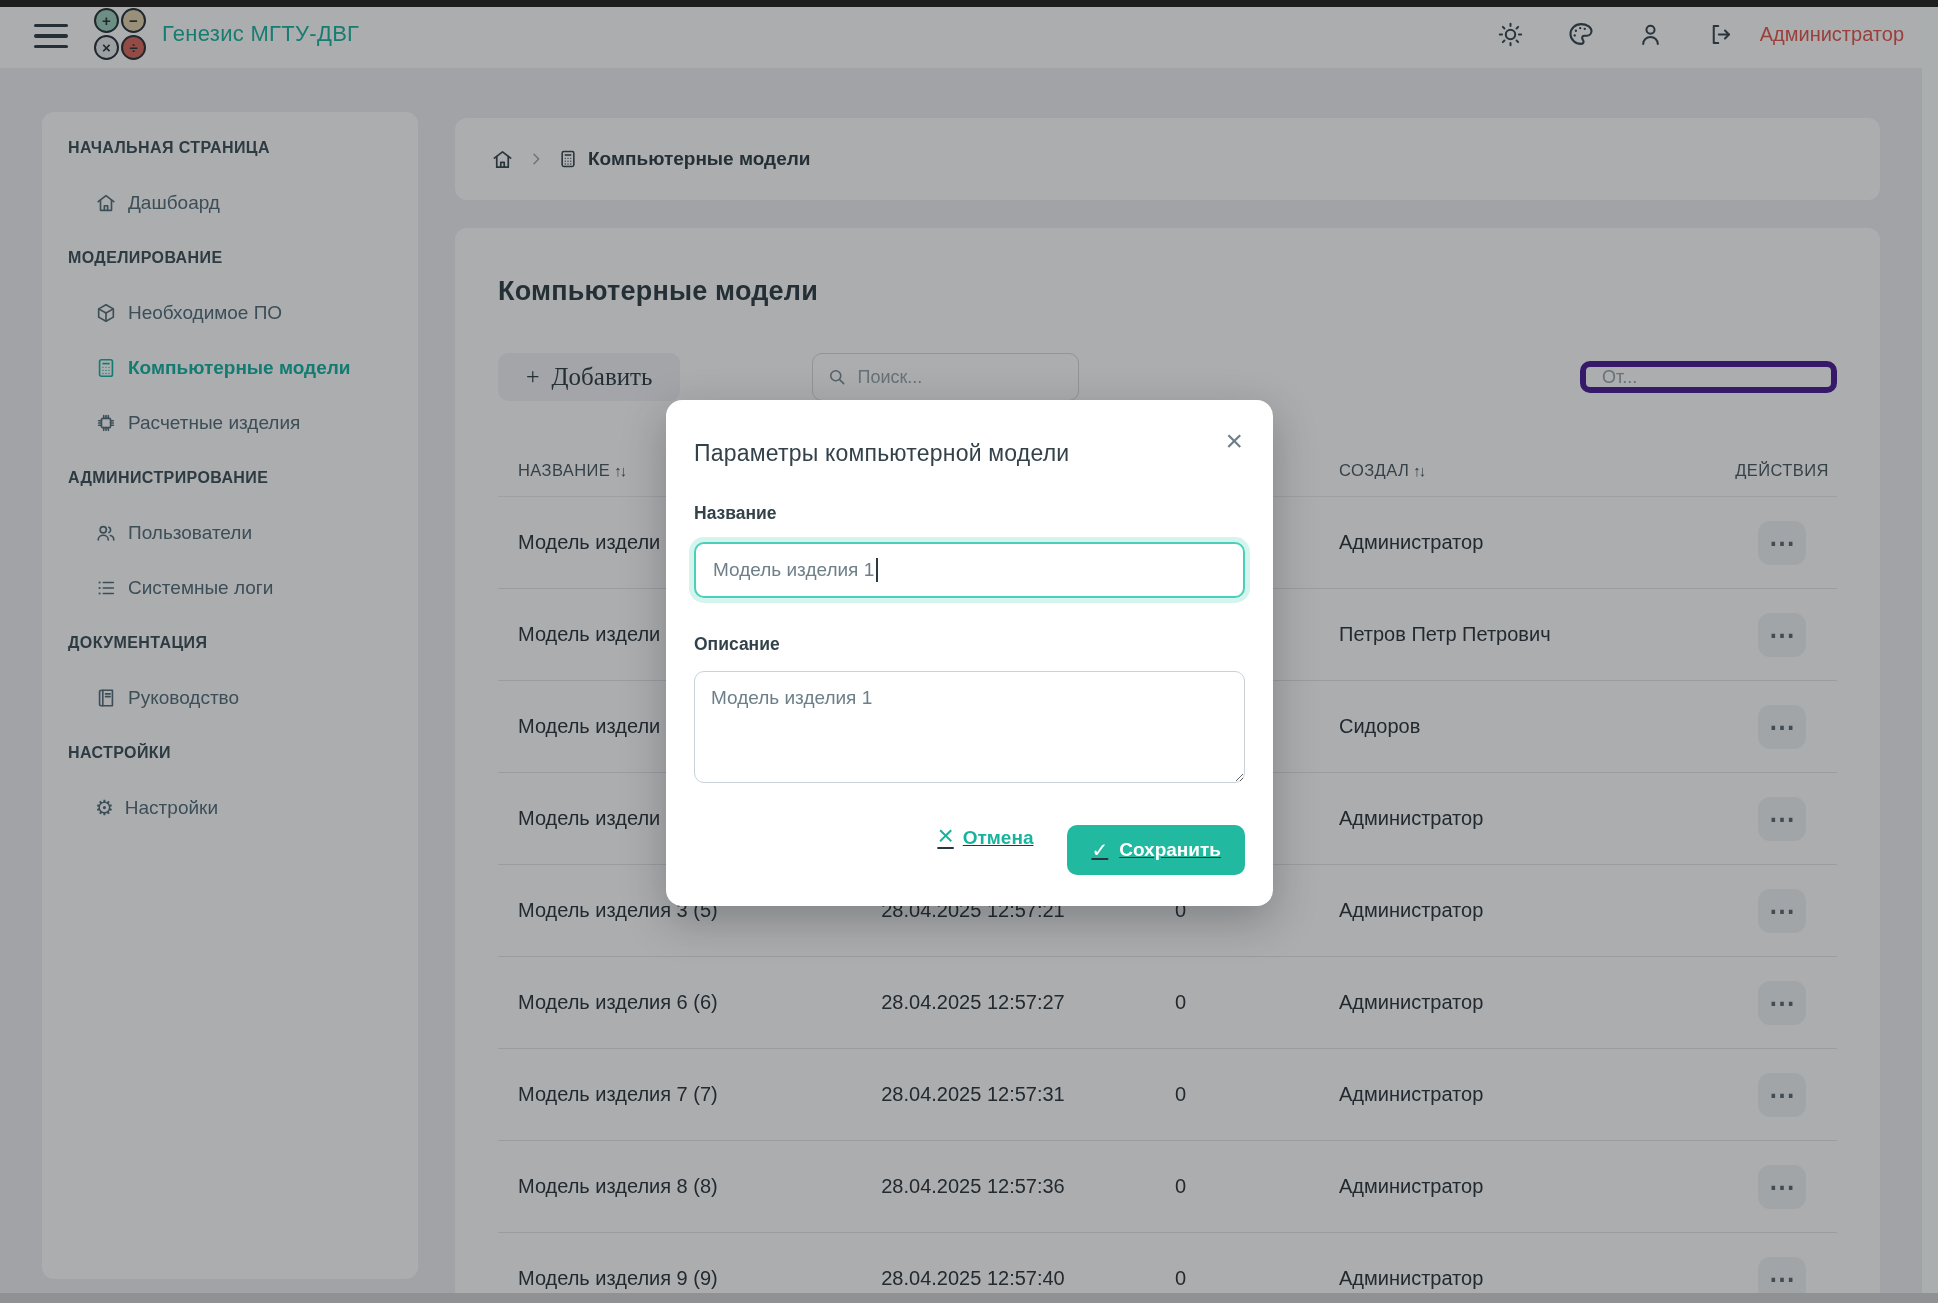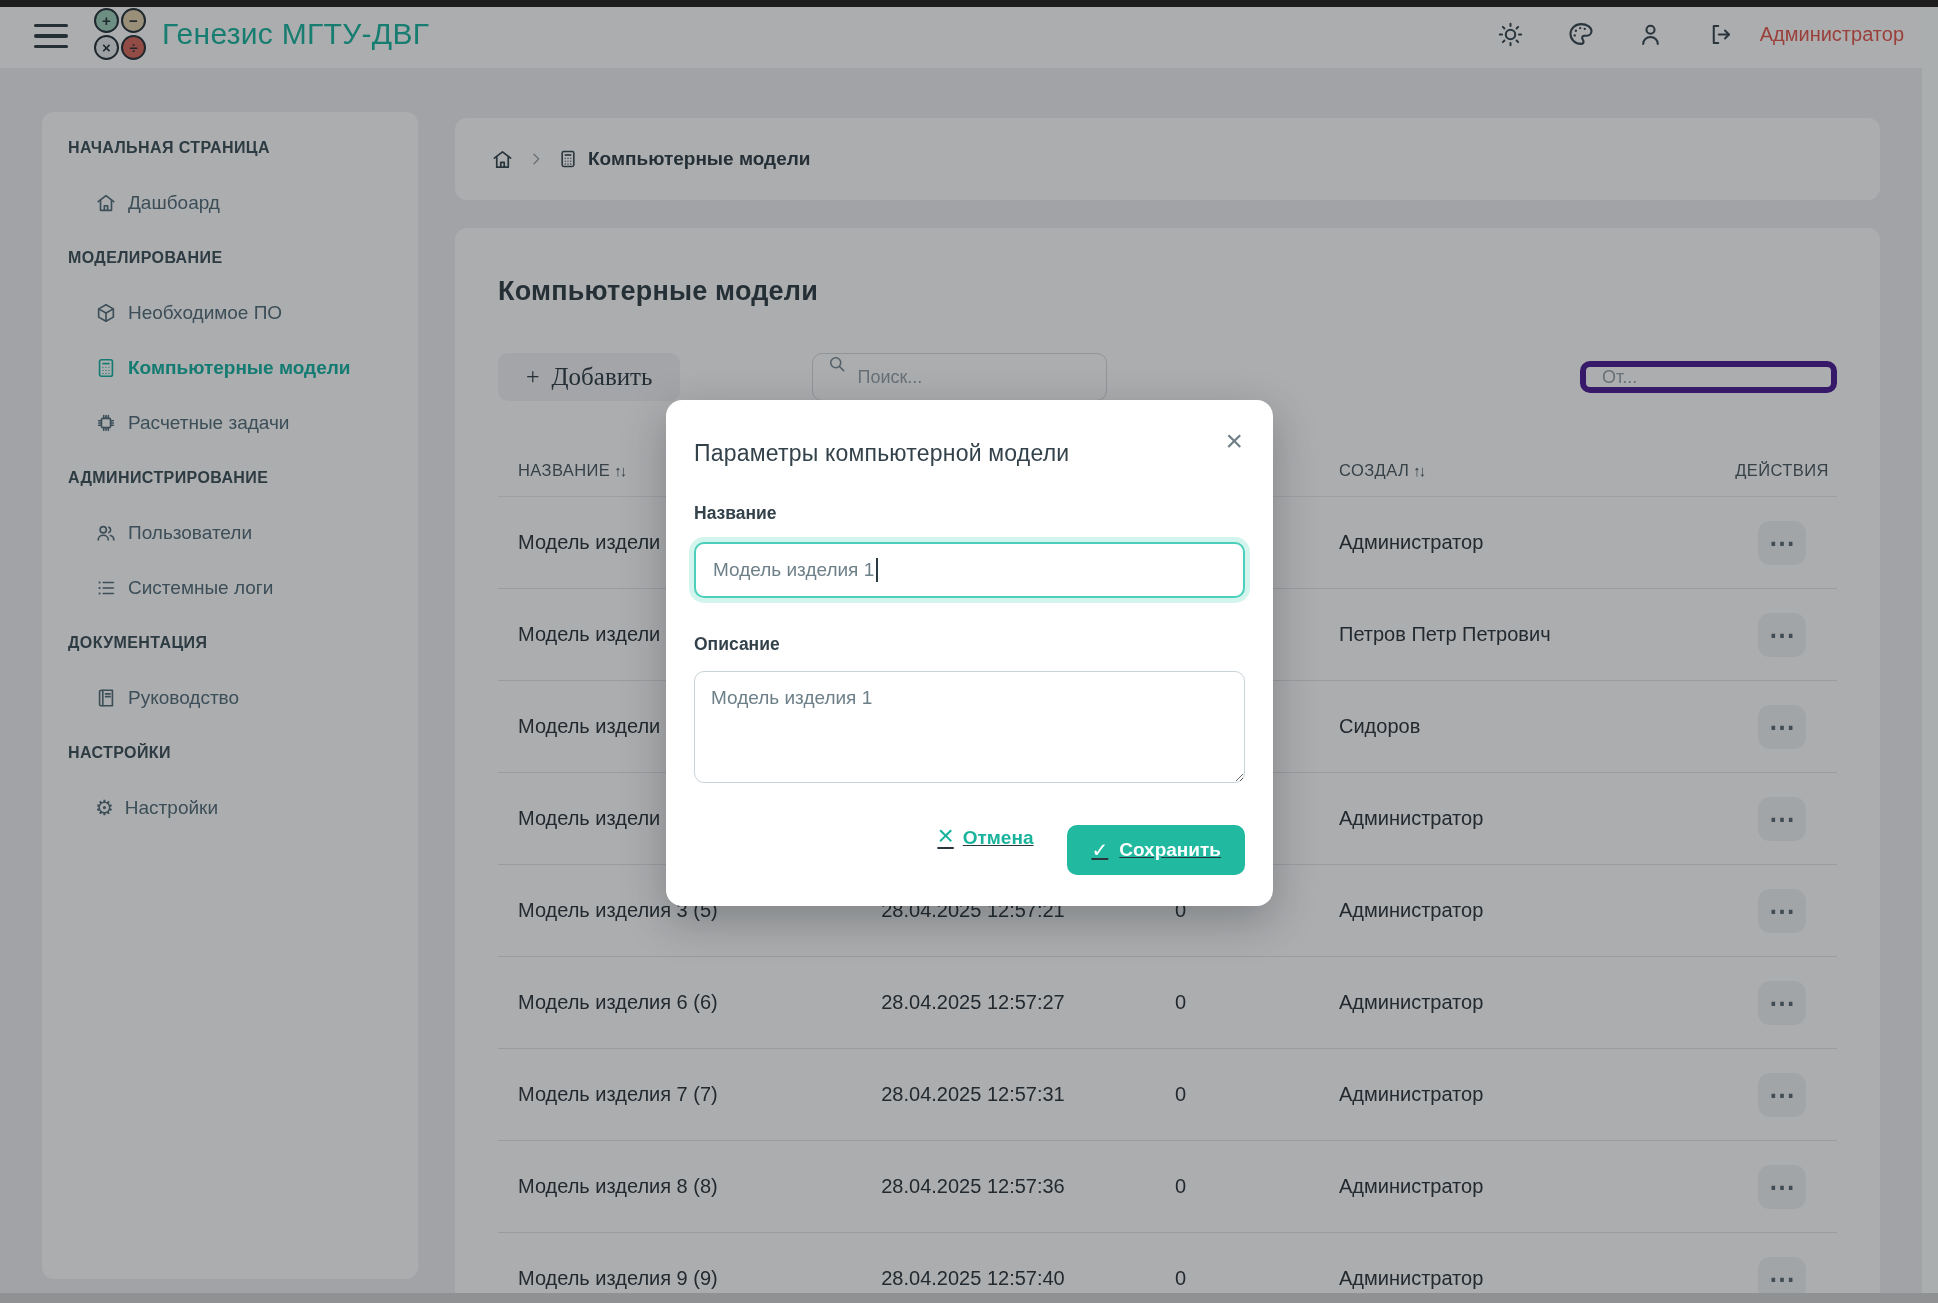--- a/index.html
+++ b/index.html
@@ -16,21 +16,21 @@
                 display:flex; align-items:center; justify-content:center;
                 font-weight:bold; font-size:15px; color:#26333a; line-height:1; }
   .cell.op-plus   { background:#9ed0ba; }
   .cell.op-minus  { background:#e3d2ad; }
   .cell.op-times  { background:#e9eceb; }
   .cell.op-divide { background:#d96a5c; }
   .op-plus::before   { content:"+"; }
   .op-minus::before  { content:"−"; }
   .op-times::before  { content:"×"; }
   .op-divide::before { content:"÷"; }
-  .app-title { margin-left:16px; font-size:30px; font-weight:500; color:#1bb5a0; letter-spacing:.3px; }
+  .app-title { margin-left:16px; font-size:22px; font-weight:500; color:#1bb5a0; letter-spacing:.3px; }
   .topbar .spacer { flex:1; }
   .top-icon-btn { width:34px; height:34px; display:flex; align-items:center; justify-content:center;
                   margin-left:36px; cursor:pointer; color:#37474f; background:none; border:none; }
   .user-role { margin-left:22px; font-size:20px; color:#e4584e; cursor:pointer; }
 
   
   .sidebar { position:absolute; left:42px; top:112px; width:376px; height:1167px;
              background:#ffffff; border-radius:12px; padding:8px 18px 0 26px; z-index:4; }
   .breadcrumb-card { position:absolute; left:455px; top:118px; width:1425px; height:82px;
              background:#ffffff; border-radius:12px; display:flex; align-items:center; padding:0 36px; z-index:4; }
@@ -51,22 +51,22 @@
   .crumb-page { display:flex; align-items:center; gap:10px; color:#2f3e46; font-size:19px; font-weight:bold; }
   .crumb-page svg { color:#37474f; }
 
   
   .page-title { font-size:27px; font-weight:bold; color:#2f3e46; letter-spacing:.2px; }
   .toolbar { margin-top:46px; display:flex; align-items:center; height:48px; }
   .add-btn { height:48px; display:flex; align-items:center; gap:12px; background:#f1f3f4; border:none;
              border-radius:10px; padding:0 28px; font-size:25px; font-weight:500; color:#2f3e46;
              font-family:Liberation Serif, serif; cursor:pointer; }
   .add-btn::before { content:"+"; font-size:24px; font-weight:400; color:#2f3e46; margin-top:-2px; }
-  .search-box { margin-left:132px; width:295px; height:48px; border:1px solid #d3dade; border-radius:10px;
-                display:flex; padding:0 14px; gap:10px; background:#fff; }
+  .search-box { margin-left:132px; width:267px; height:48px; border:1px solid #d3dade; border-radius:10px;
+                display:flex; align-items:center; padding:0 14px; gap:10px; background:#fff; }
   .search-box svg { color:#7a8a92; flex:0 0 auto; }
   .search-box input { border:none; outline:none; flex:1; font-size:18px; font-family:inherit; color:#44535a; background:transparent; }
   .search-box input::placeholder { color:#97a4aa; }
   .range-input { height:32px; border:6px solid #4c1d95; border-radius:10px; padding:0 16px;
                  font-size:18px; font-family:inherit; color:#44535a; outline:none; background:#fff; }
   .range-input::placeholder { color:#97a4aa; }
   .range-from { margin-left:auto; width:257px; }
   .range-to { margin-left:13px; width:256px; margin-right:24px; }
 
   
@@ -233,21 +233,21 @@
           <line x1="12" y1="17" x2="12" y2="20"></line>
           <line x1="14.5" y1="17" x2="14.5" y2="20"></line>
         <line x1="4" y1="9.5" x2="7" y2="9.5"></line>
           <line x1="4" y1="12" x2="7" y2="12"></line>
           <line x1="4" y1="14.5" x2="7" y2="14.5"></line>
         <line x1="17" y1="9.5" x2="20" y2="9.5"></line>
           <line x1="17" y1="12" x2="20" y2="12"></line>
           <line x1="17" y1="14.5" x2="20" y2="14.5"></line>
       </svg>
     </span>
-    <span>Расчетные задачи</span>
+    <span>Расчетные изделия</span>
   </div>
 
   <div class="sb-row sb-section">АДМИНИСТРИРОВАНИЕ</div>
   <div class="sb-row sb-item">
     <span>
       <svg width="22" height="22" viewBox="0 0 24 24" fill="none" stroke="currentColor" stroke-width="1.8" stroke-linecap="round">
         <circle cx="9" cy="8.5" r="3.4"></circle>
         <path d="M3.5 19.5c0-3 2.5-5 5.5-5s5.5 2 5.5 5"></path>
         <path d="M15.2 5.7a3.2 3.2 0 0 1 0 5.8"></path>
         <path d="M16.8 14.7c2.3.5 3.7 2.1 3.7 4.8"></path>

